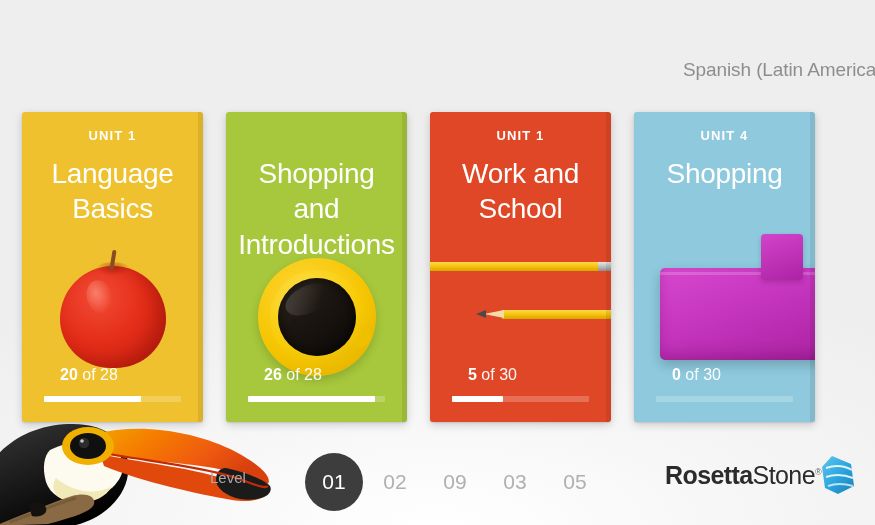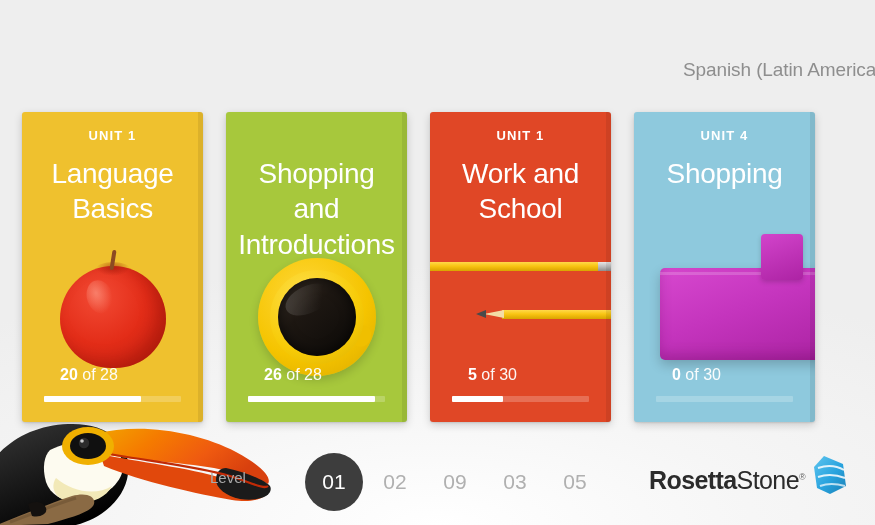--- a/index.html
+++ b/index.html
@@ -205,22 +205,22 @@
     width:60px; text-align:center;
     font-size:21px; color:#b0b0b0;
     line-height:58px; height:58px;
   }
   .level-item.active{
     color:#ffffff; font-weight:normal;
     width:58px; height:58px; border-radius:50%;
     background:#3d3d3d; margin-right:2px;
   }
   .logo{
-    position:absolute; right:28px; top:30px;
-    display:flex; align-items:flex-end; gap:8px;
+    position:absolute; right:20px; top:30px;
+    display:flex; align-items:center; 
   }
   .logo-text{
     font-size:25px; color:#2b2b2b; letter-spacing:-0.6px; white-space:nowrap;
   }
   .logo-text b{ font-weight:bold; }
   .logo-text i{ font-style:normal; font-weight:300; }
   .logo-reg{ font-size:9px; vertical-align:super; color:#666; }
   .stone-icon{ display:block; }
 </style>
 </head>

